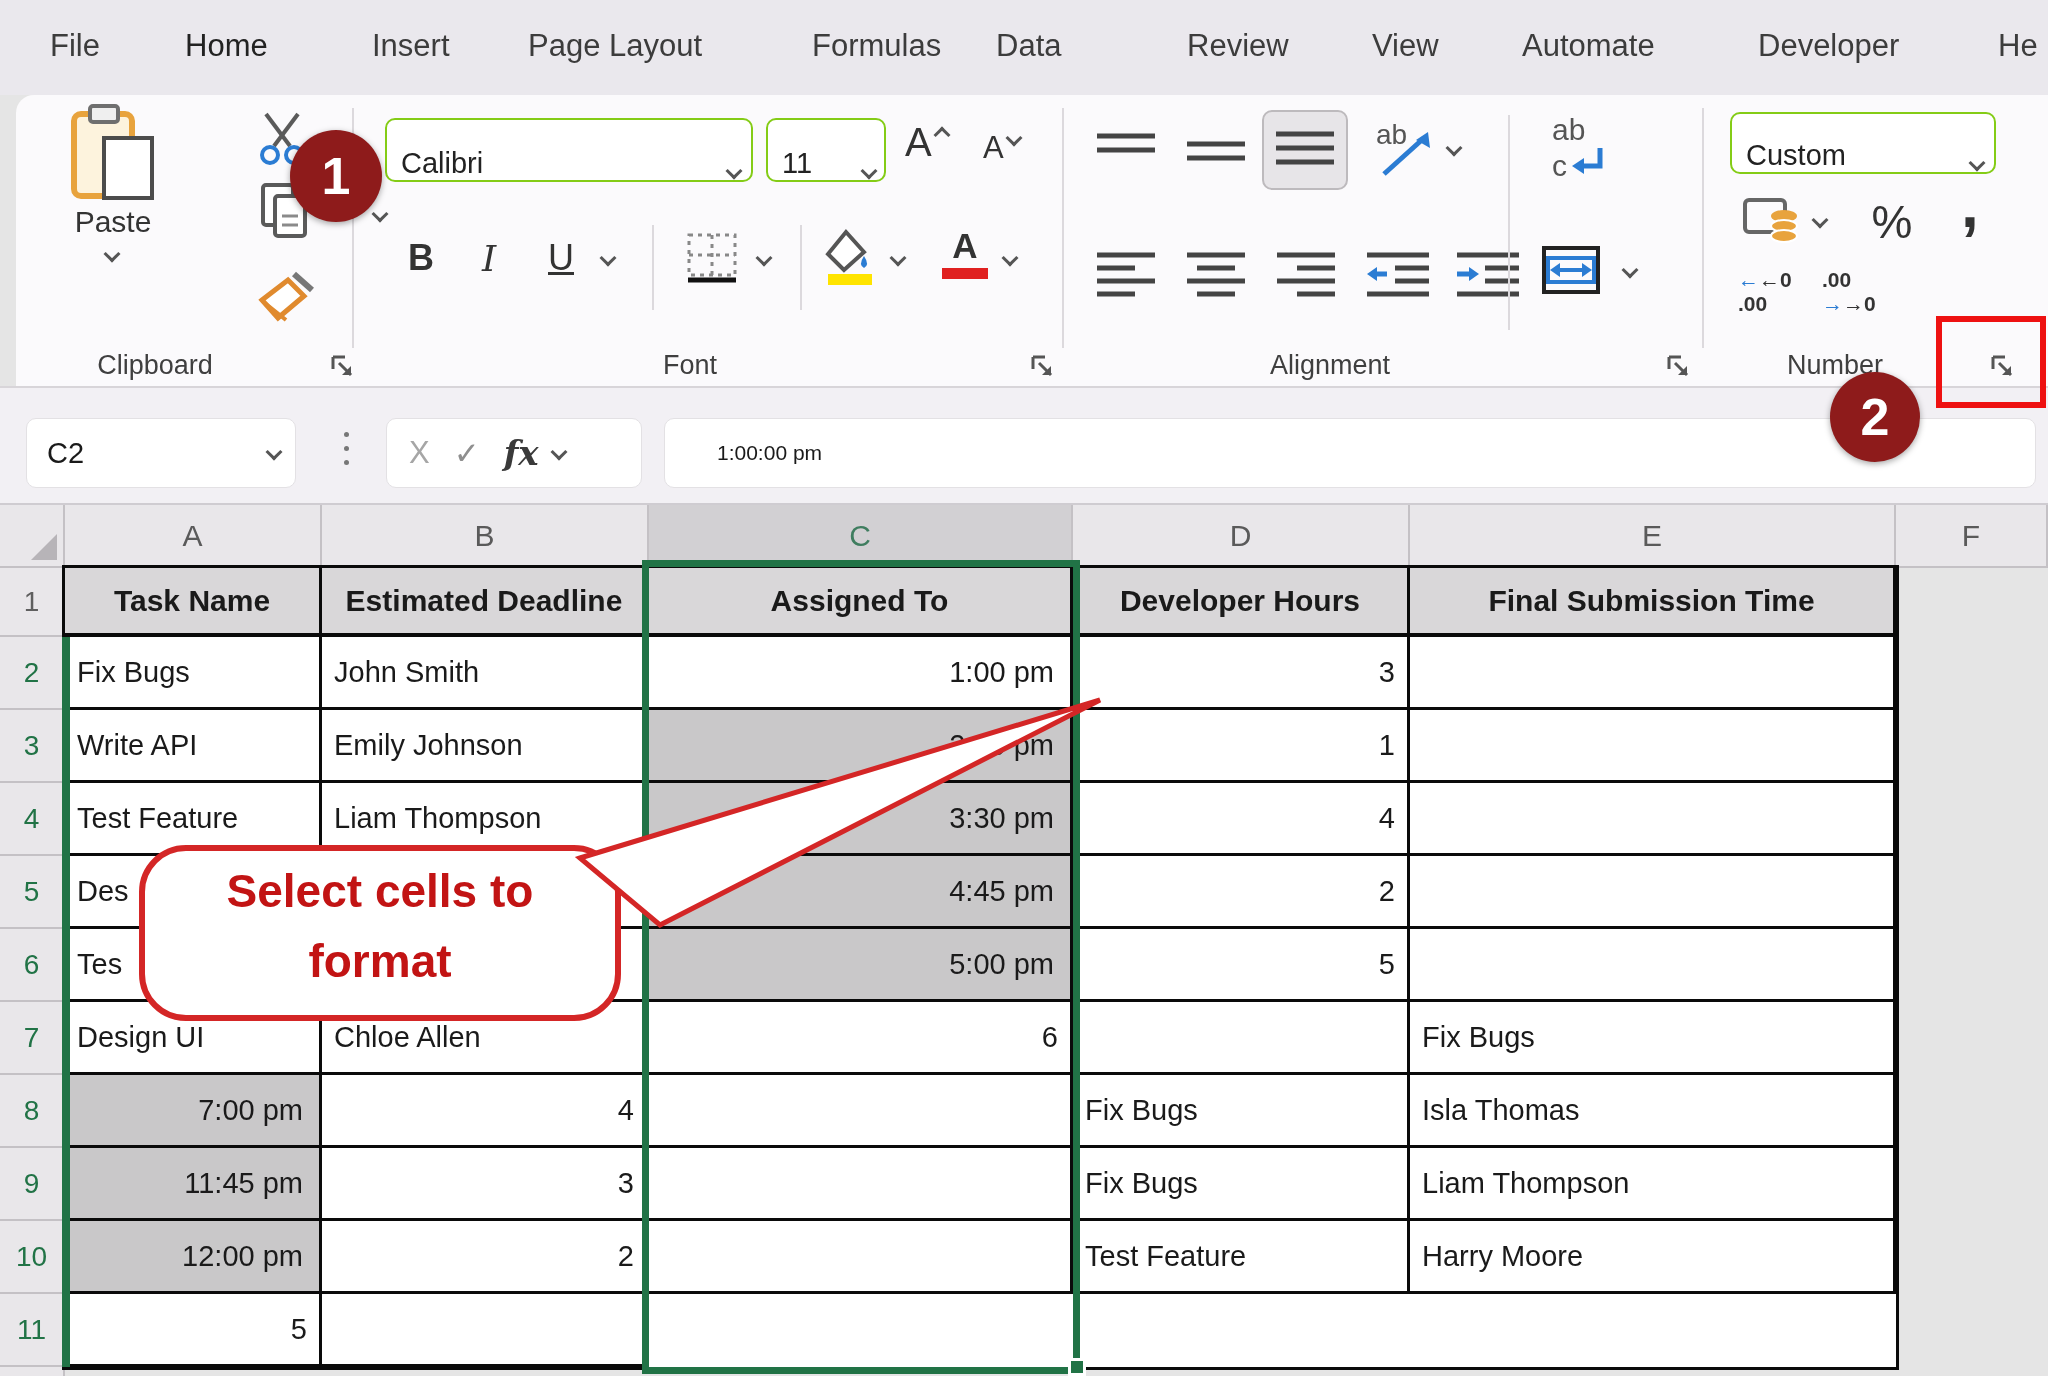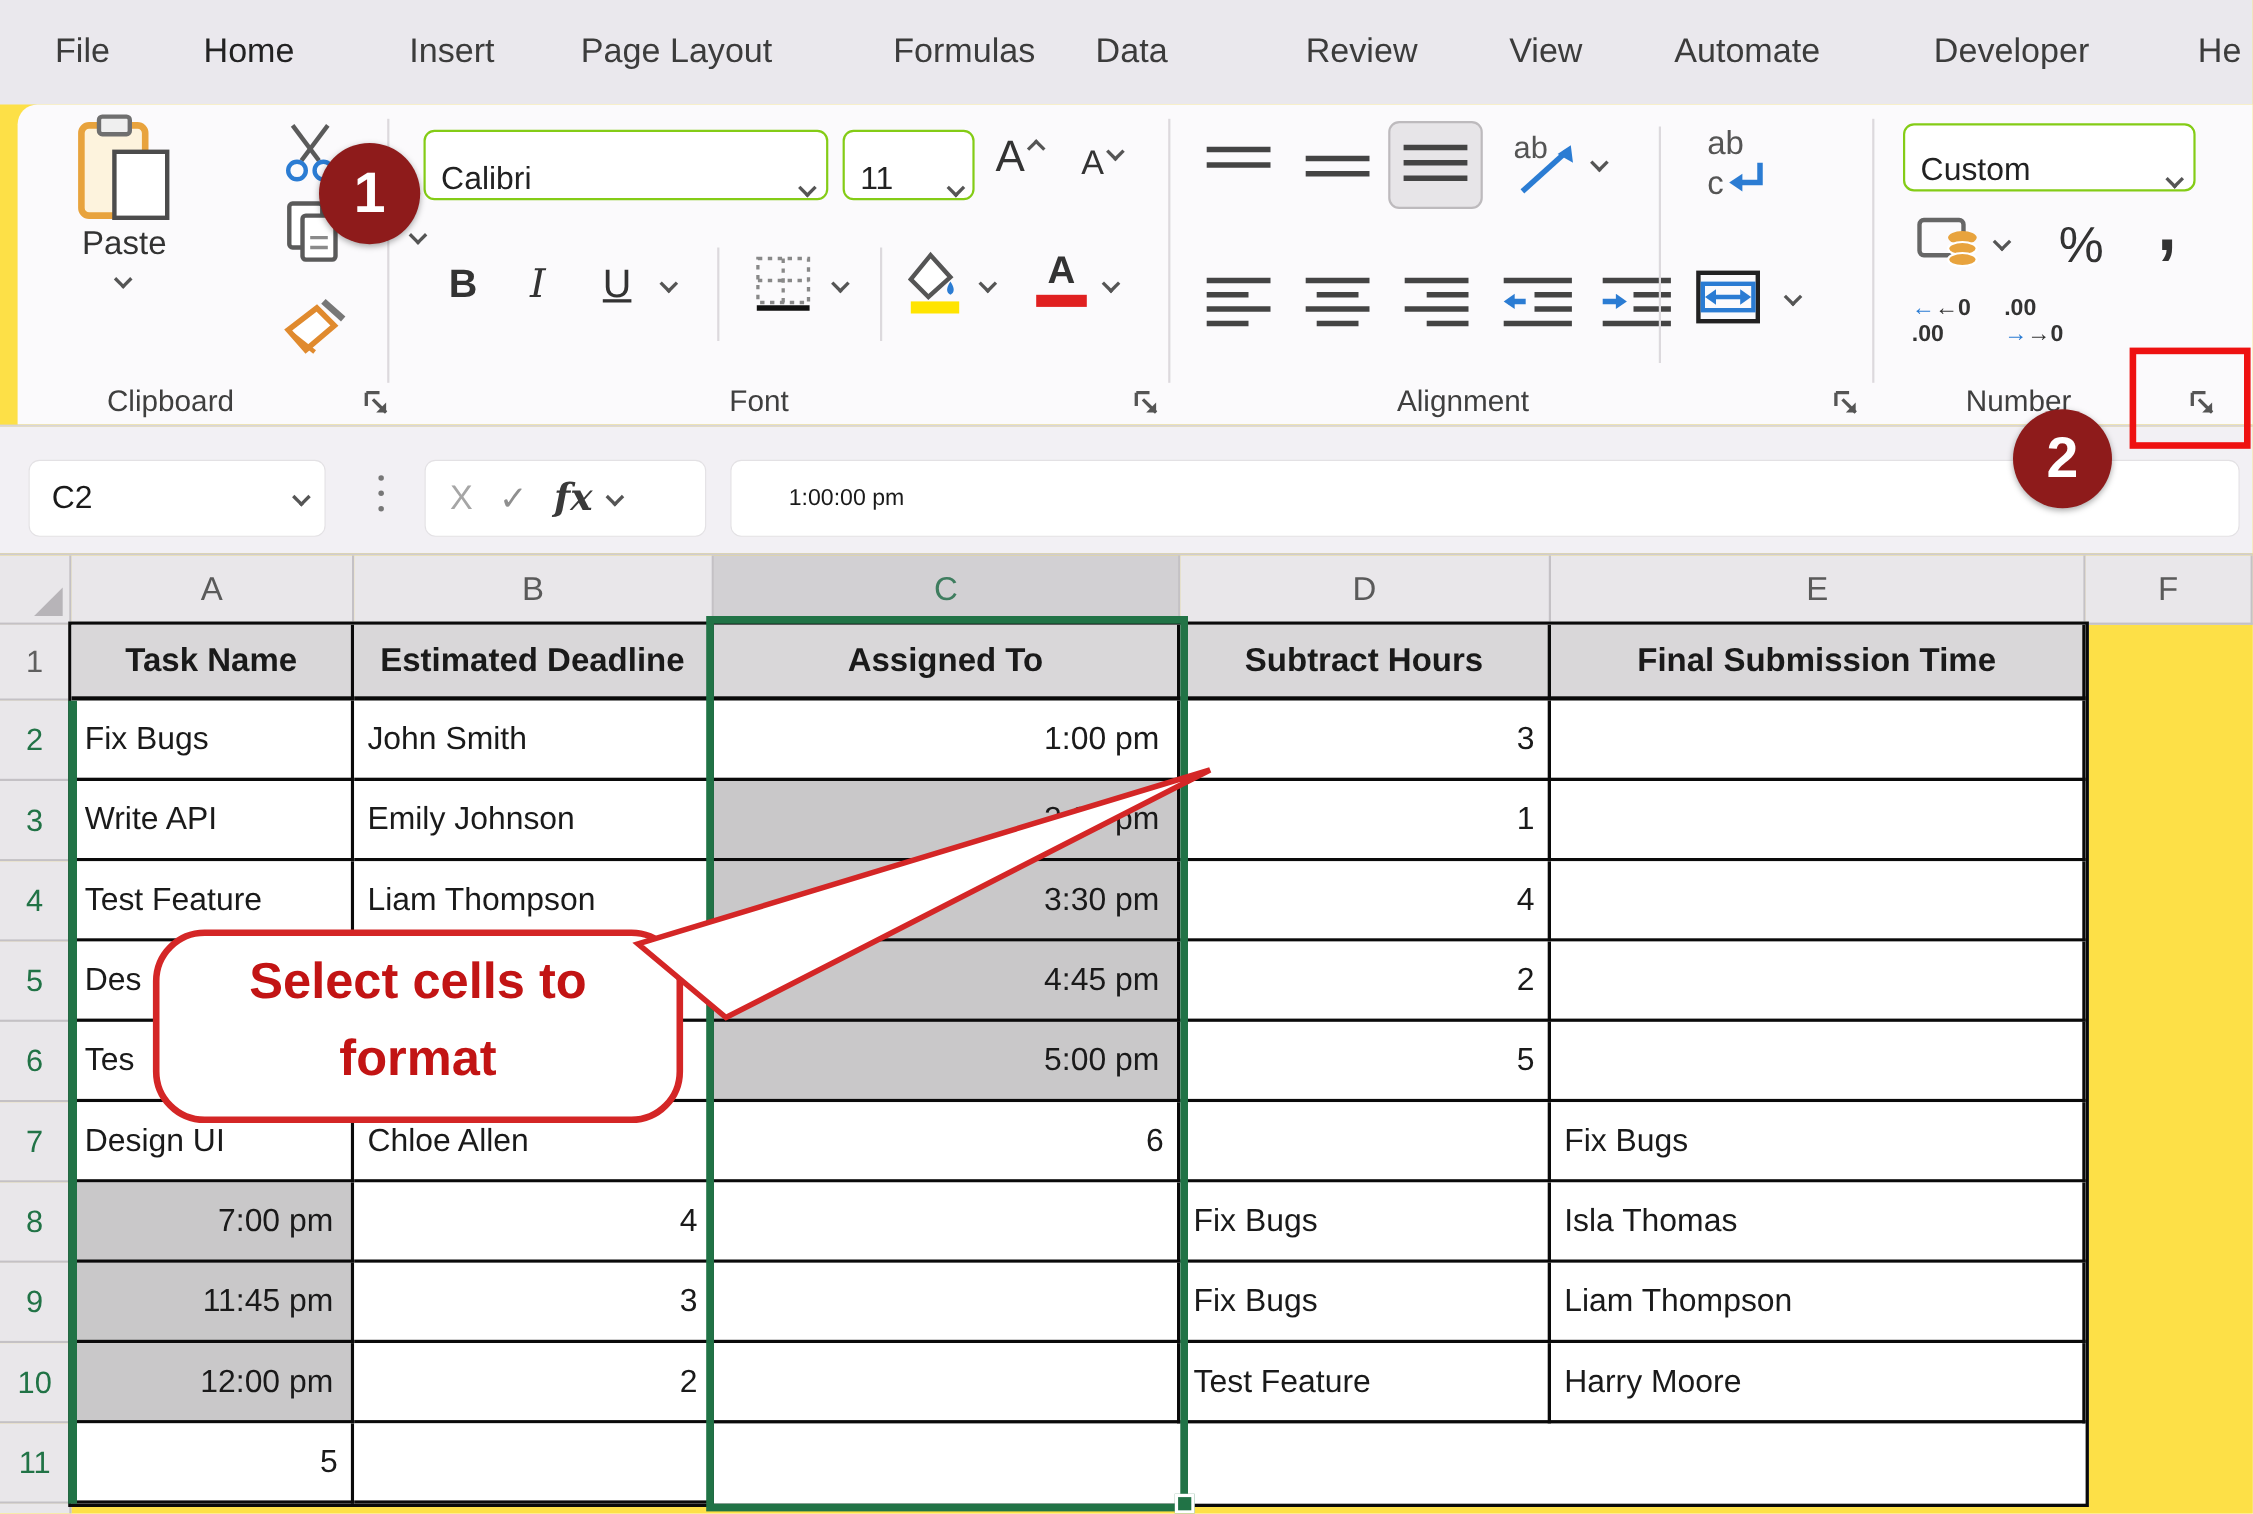--- a/index.html
+++ b/index.html
@@ -2,21 +2,21 @@
 <html><head>
 <meta charset="utf-8">
 <style>
   :root{
     --green:#217346; --red:#ee1111; --maroon:#8e1b1b; --callred:#d42626;
     --hdrfill:#d9d7d9; --selfill:#c9c8c9; --stripbg:#e9e7ea; --stripline:#c4c1c5;
     --black:#0a0a0a; --icongray:#555; --blue:#2b7cd3;
   }
   *{margin:0;padding:0;box-sizing:border-box}
   body{font-family:"Liberation Sans",sans-serif;background:#fff}
-  #app{position:relative;width:2048px;height:1376px;overflow:hidden;background:#fde047;color:#1a1a1a}
+  #app{position:relative;width:2048px;height:1376px;overflow:hidden;background:#e5e5e5;color:#1a1a1a}
   .abs{position:absolute}
 
   
   #tabstrip{left:0;top:0;width:2048px;height:95px;background:#eae8ed}
   .tab{position:absolute;top:0;height:95px;line-height:92px;font-size:31px;color:#3c3c3c;white-space:nowrap;cursor:default}
   #ribbonpanel{left:16px;top:95px;width:2032px;height:291px;background:#fbfafc;border-radius:18px 0 0 0}
   #ribbonline{left:0;top:386px;width:2048px;height:2px;background:#d8d5d9}
   #formulabar{left:0;top:388px;width:2048px;height:115px;background:#f2f0f4}
   #fbline{left:0;top:503px;width:2048px;height:2px;background:#cfccd1}
   .vdiv{width:2px;background:#dcd9dd}
@@ -361,21 +361,21 @@
       <div class="rowhdr sel" style="top: 1075px; height: 73px;">8</div>
       <div class="rowhdr sel" style="top: 1148px; height: 73px;">9</div>
       <div class="rowhdr sel" style="top: 1221px; height: 73px;">10</div>
       <div class="rowhdr sel" style="top: 1294px; height: 73px;">11</div>
     </div>
   <div id="r12sliver" class="abs"></div>
   <div id="tbl" class="abs" style="grid-template-columns: 257px 327px 424px 337px 486px; grid-template-rows: 69px 73px 73px 73px 73px 73px 73px 73px 73px 73px 73px;">
       <div class="cell hd">Task Name</div>
       <div class="cell hd">Estimated Deadline</div>
       <div class="cell hd">Assigned To</div>
-      <div class="cell hd">Subtract Hours</div>
+      <div class="cell hd">Developer Hours</div>
       <div class="cell hd">Final Submission Time</div>
       <div class="cell al">Fix Bugs</div>
       <div class="cell al">John Smith</div>
       <div class="cell ar">1:00 pm</div>
       <div class="cell ar2">3</div>
       <div class="cell"></div>
       <div class="cell al">Write API</div>
       <div class="cell al">Emily Johnson</div>
       <div class="cell ar csel">2:00 pm</div>
       <div class="cell ar2">1</div>

